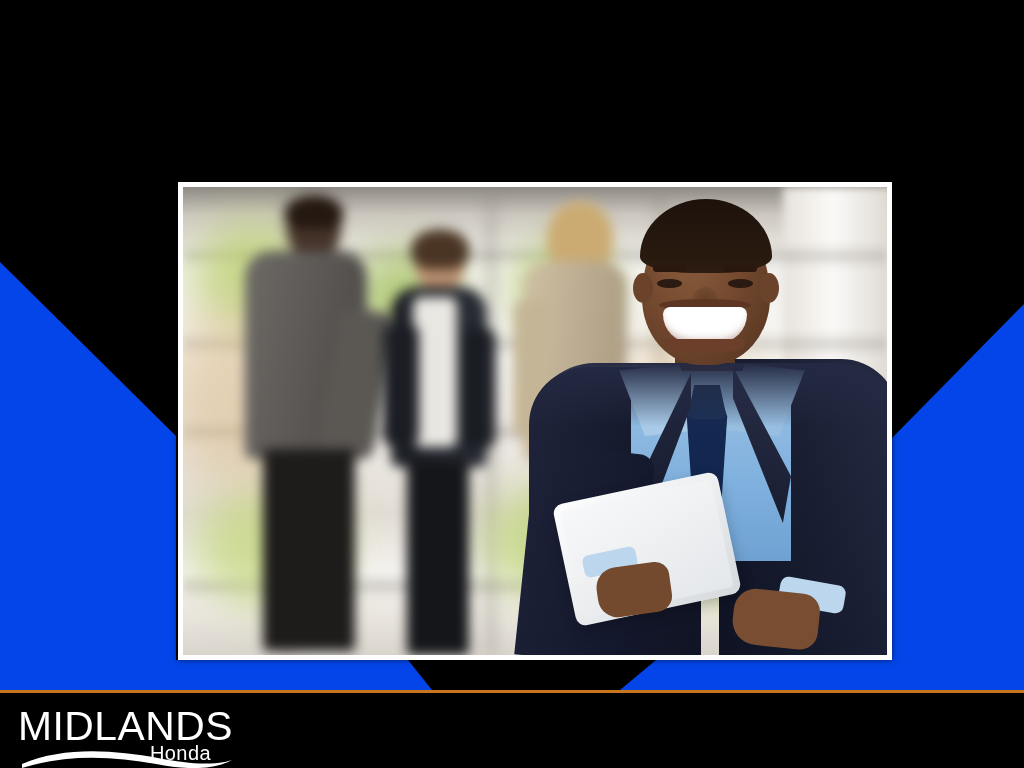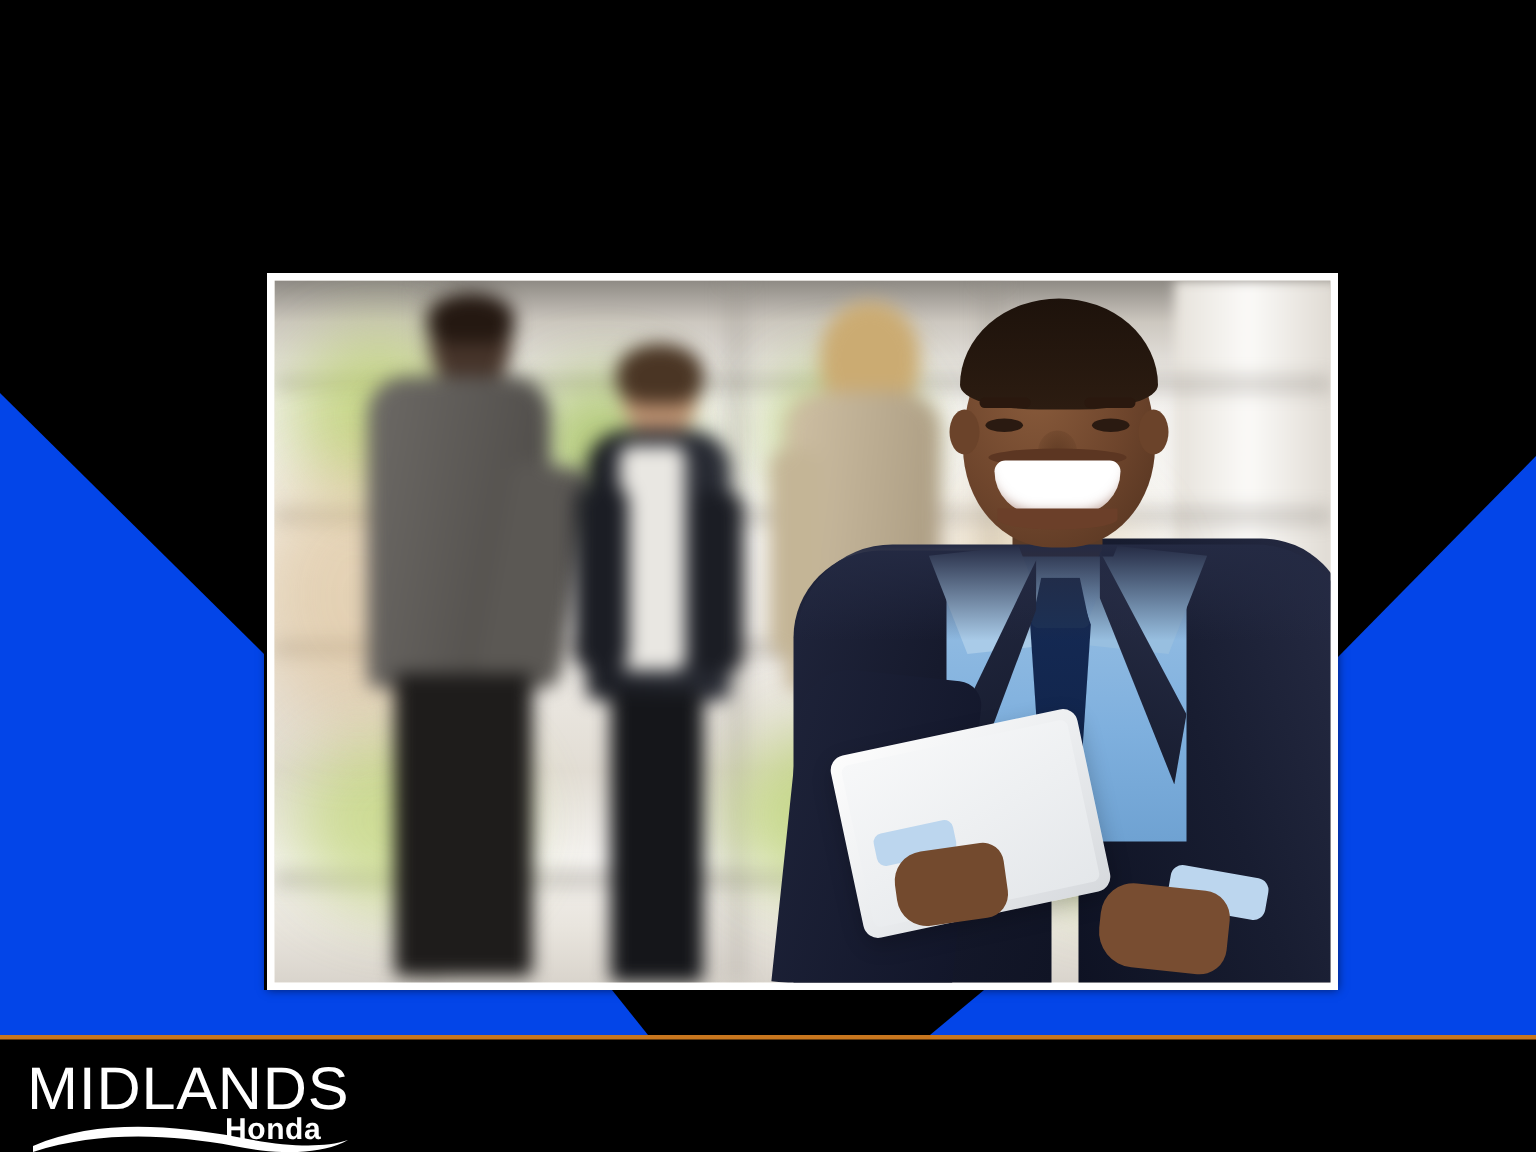--- a/index.html
+++ b/index.html
@@ -248,21 +248,21 @@
     letter-spacing:0.5px;
     transform:scaleX(1.02);
     transform-origin:left center;
     font-family:"Liberation Sans", sans-serif;
   }
   .logo-sub{
     position:absolute; left:132px; top:38px;
     color:#FFFFFF;
     font-size:20px;
     line-height:22px;
-    font-weight:700;
+    font-weight:400;
     letter-spacing:0.4px;
     font-family:"Liberation Sans", sans-serif;
   }
   .logo-swoosh{ position:absolute; left:0; top:40px; width:220px; height:26px; }
 </style>
 </head>
 <body>
 
 <div id="ad-root">
 

